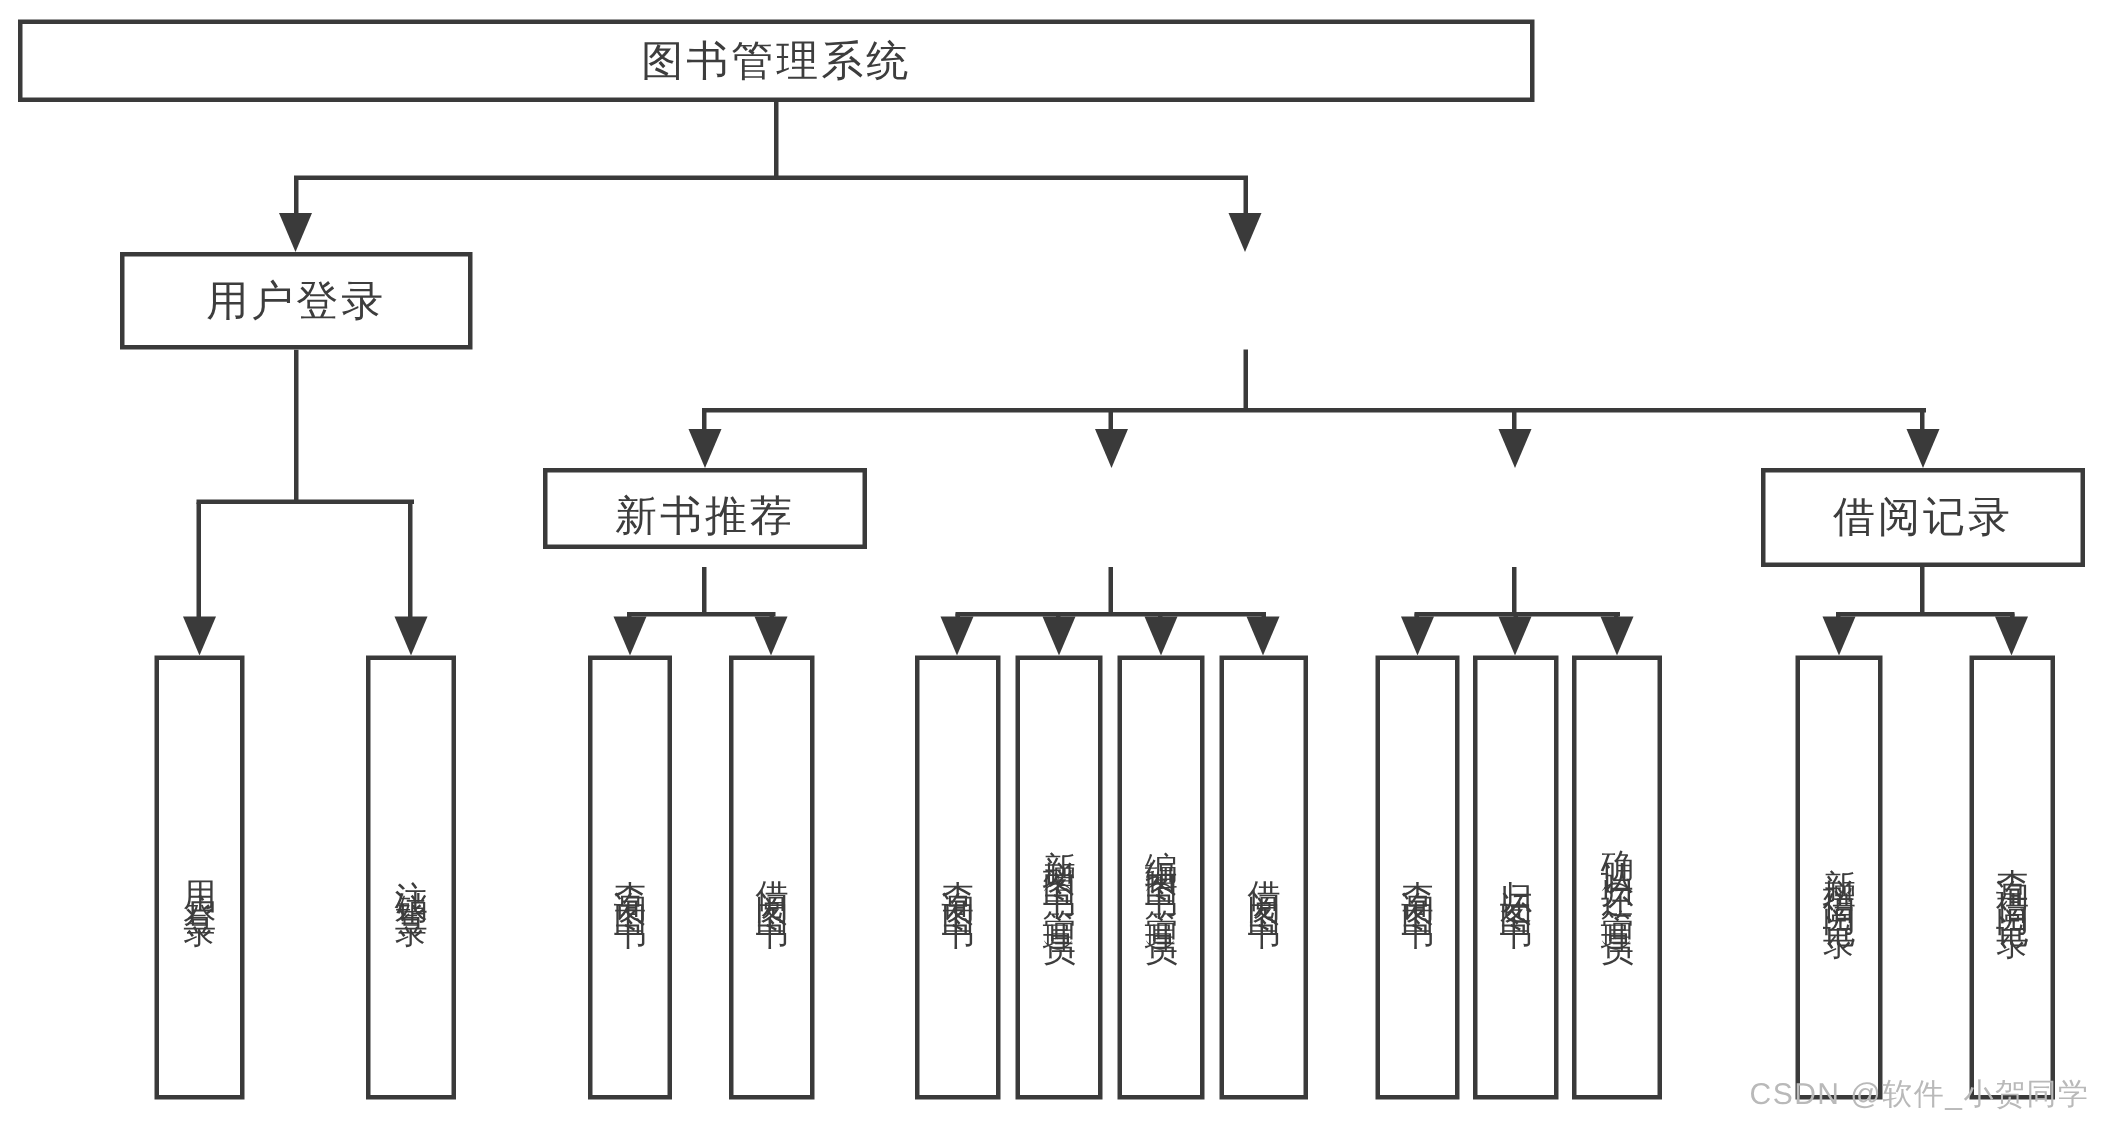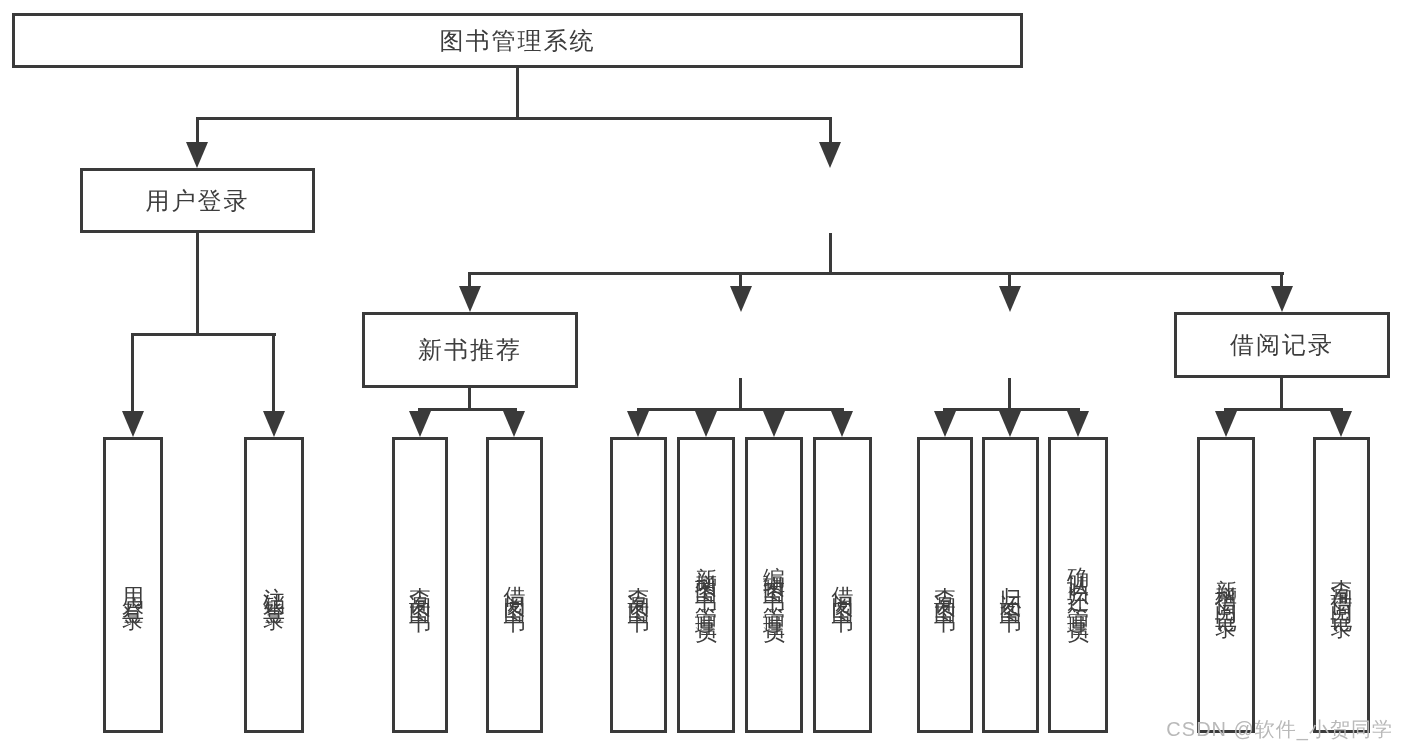--- a/index.html
+++ b/index.html
@@ -13,21 +13,21 @@
   }
   
   .hbox {
     position: absolute;
     box-sizing: border-box;
     border: 3px solid #3a3a3a;
     background: #ffffff;
     display: flex;
     align-items: center;
     justify-content: center;
-    font-size: 24px;
+    font-size: 28px;
     letter-spacing: 2px;
     color: #3d3d3d;
     white-space: nowrap;
   }
   
   .vbox {
     position: absolute;
     box-sizing: border-box;
     border: 3px solid #3a3a3a;
     background: #ffffff;
@@ -132,21 +132,21 @@
 
   <div class="hbox" style="left:12px; top:13px; width:1011px; height:55px;">
       <span>图书管理系统</span>
     </div>
 
   <div class="hbox" style="left:80px; top:168px; width:235px; height:65px;">
       <span>用户登录</span>
     </div>
 
 
-  <div class="hbox" style="left:362px; top:312px; width:216px; height:76px;">
+  <div class="hbox" style="left:362px; top:312px; width:216px; height:54px;align-items:flex-end;">
       <span>新书推荐</span>
     </div>
 
 
 
   <div class="hbox" style="left:1174px; top:312px; width:216px; height:66px;">
       <span>借阅记录</span>
     </div>
 
   <div class="vbox" style="left:103px; top:437px; width:60px; height:296px;">

